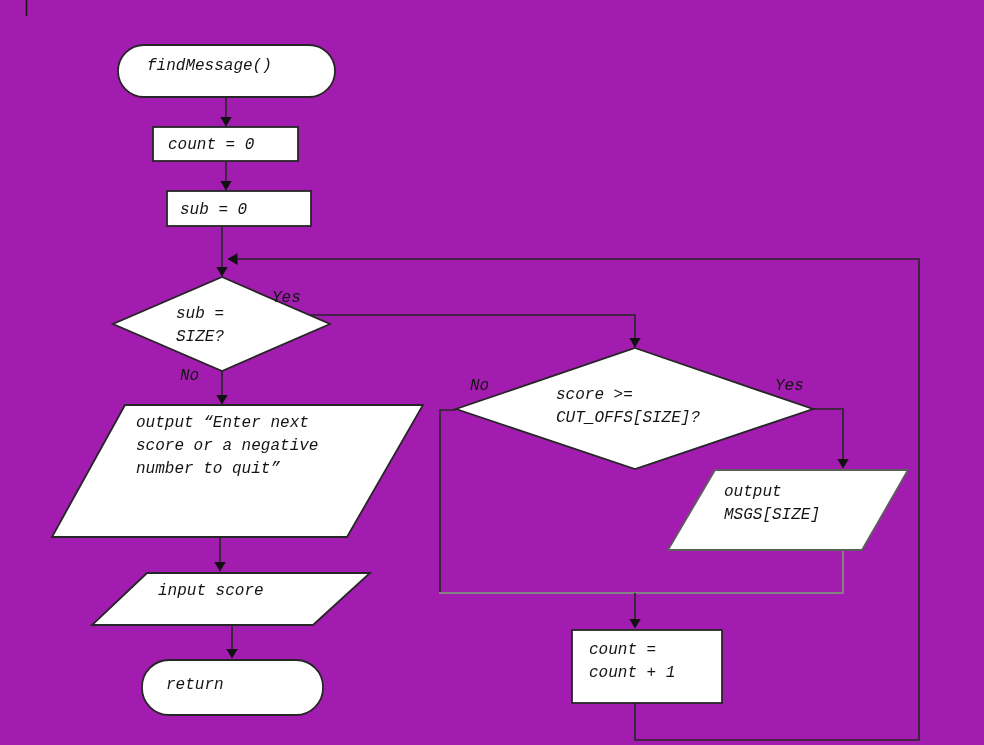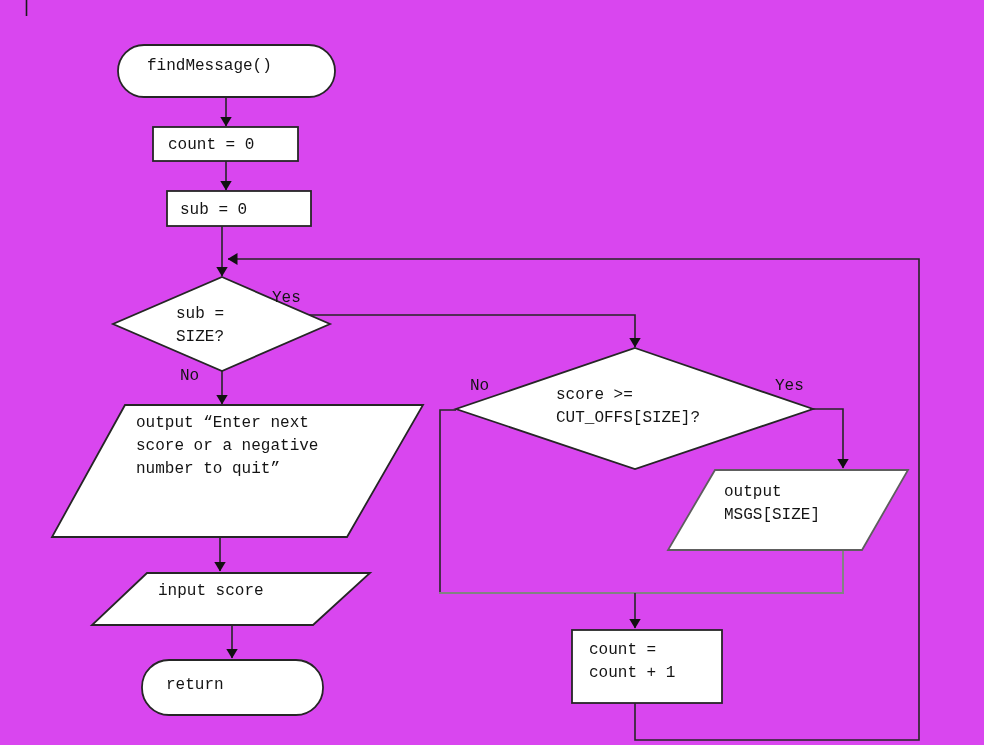--- a/index.html
+++ b/index.html
@@ -4,23 +4,24 @@
 <style>
   html, body {
     margin: 0;
     padding: 0;
     background: #ffffff;
   }
   #stage {
     position: relative;
     width: 984px;
     height: 745px;
-    background: #d946ef;
+    background: #a21caf;
     overflow: hidden;
     font-family: "Liberation Mono", "DejaVu Sans Mono", monospace;
+    font-style: italic;
   }
   svg text {
     font-family: "Liberation Mono", "DejaVu Sans Mono", monospace;
     font-size: 16px;
     fill: #141414;
     white-space: pre;
   }
   .shape {
     fill: #ffffff;
     stroke: #262626;

